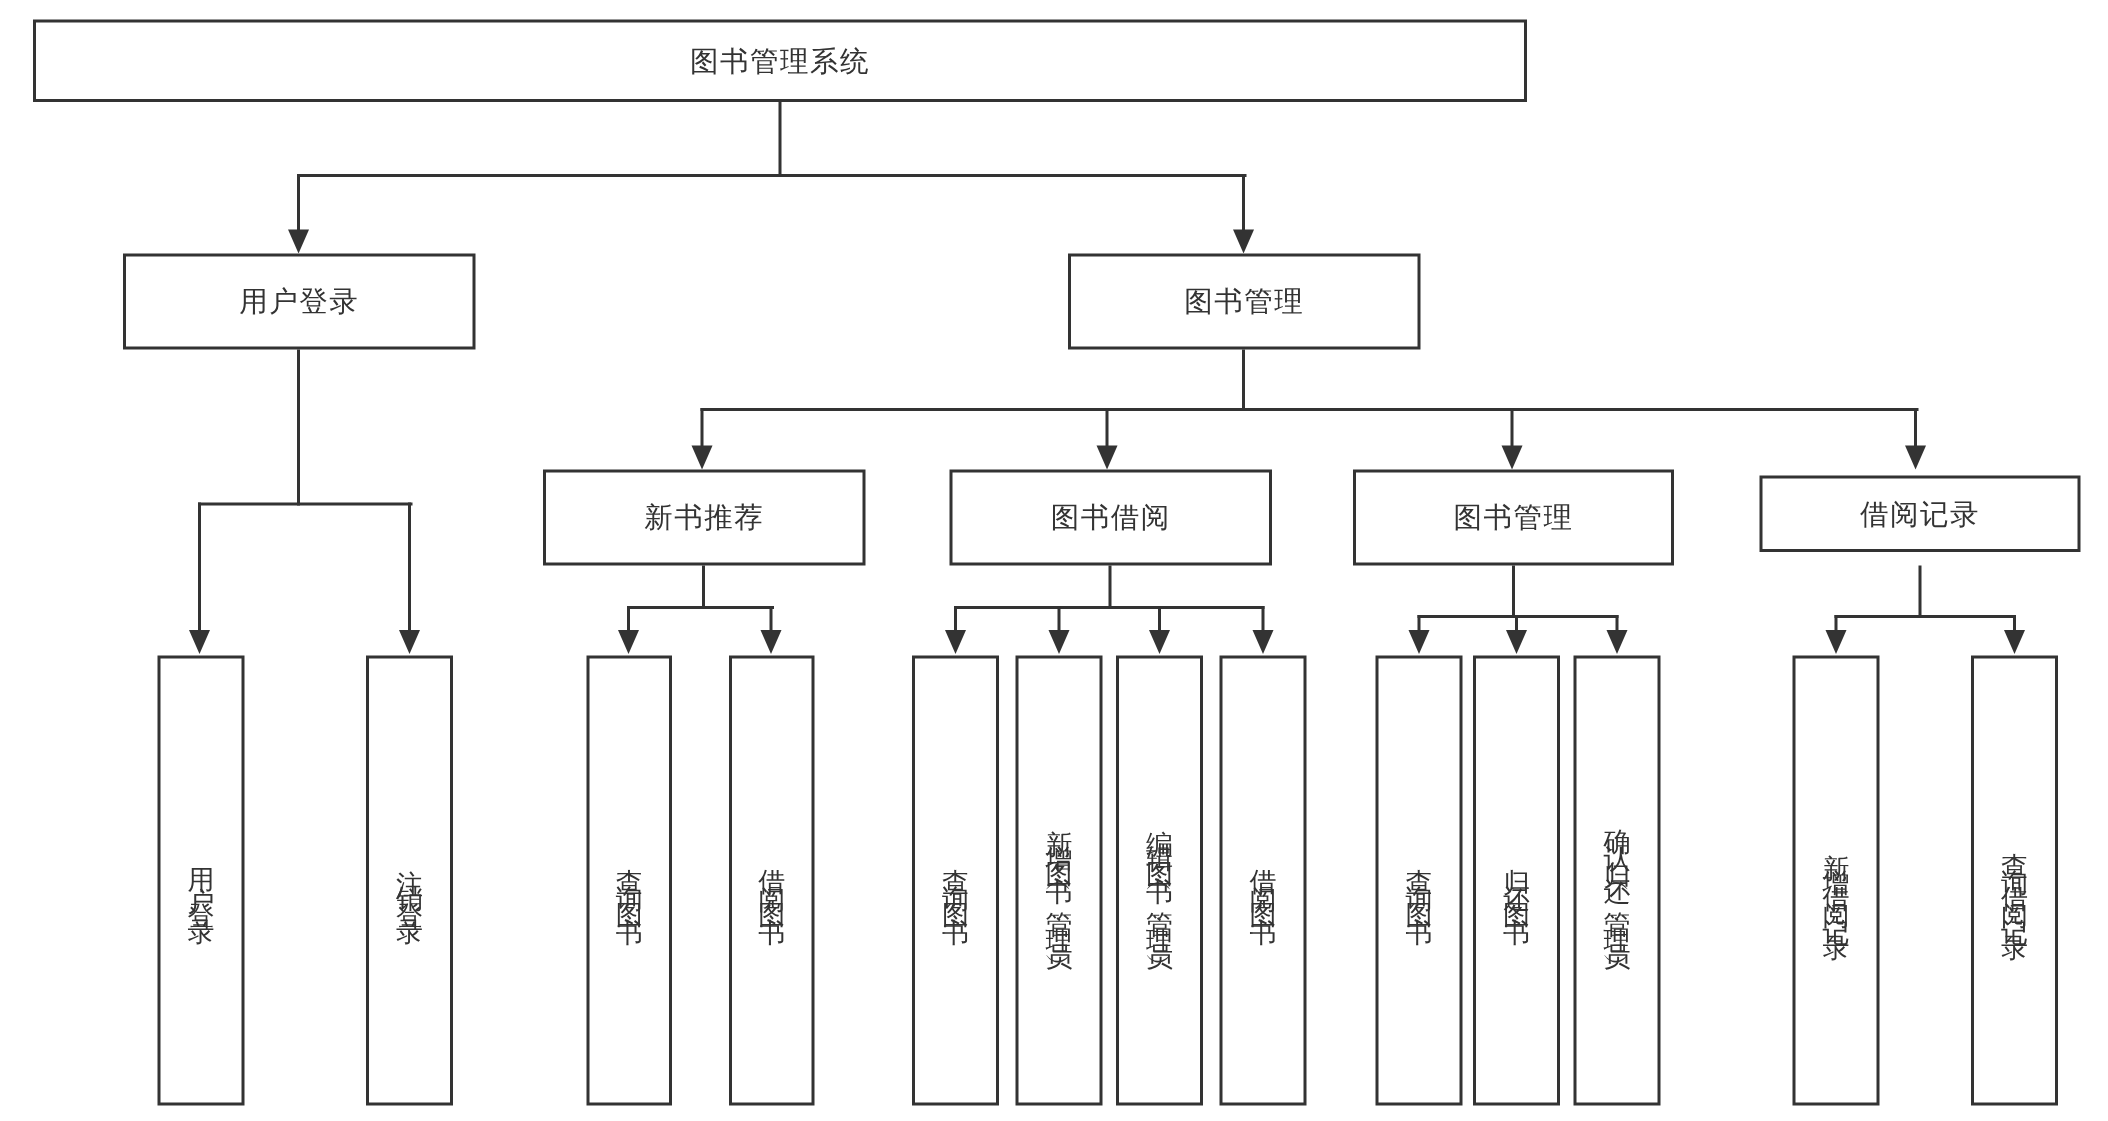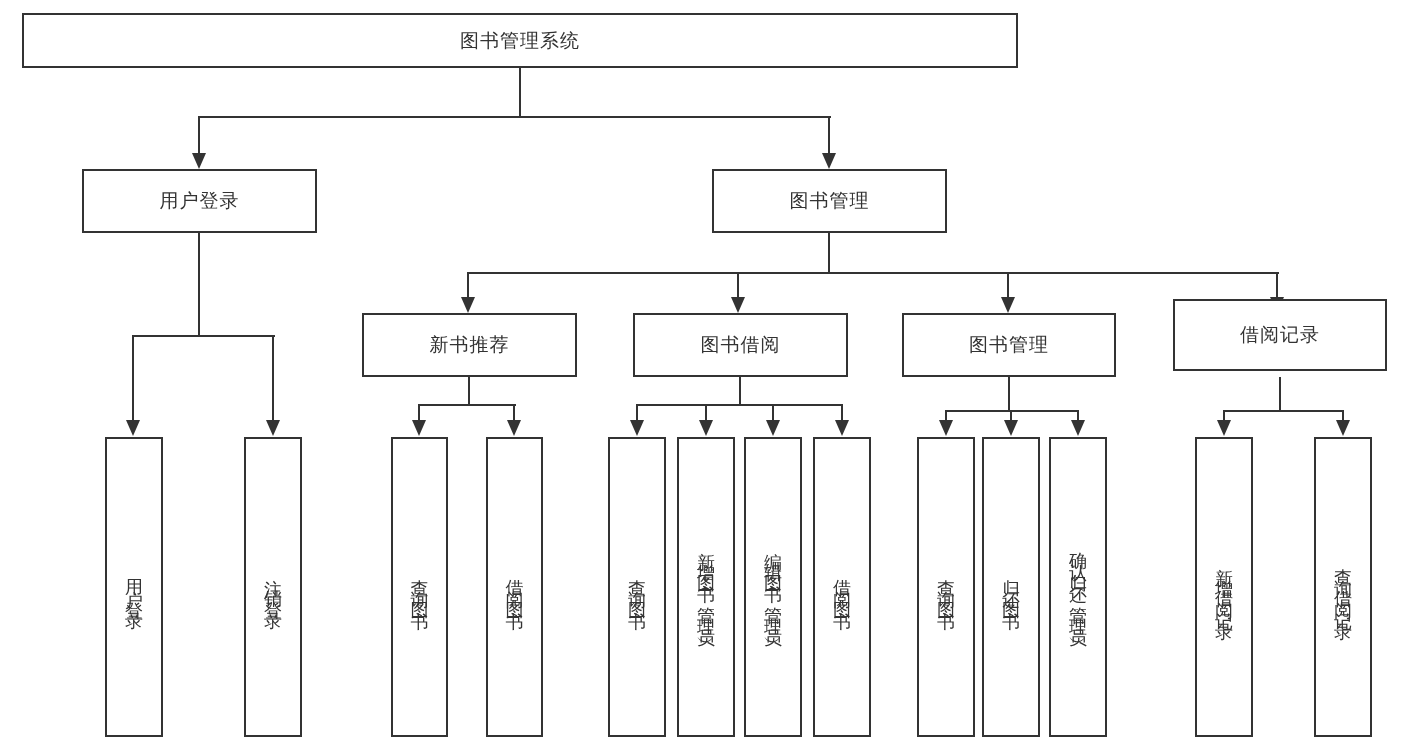--- a/index.html
+++ b/index.html
@@ -82,21 +82,21 @@
   <div class="line vl" style="left:737px;top:272px;height:26px;"></div>
   <div class="arrow" style="left:731px;top:297px;"></div>
   <div class="line vl" style="left:1007px;top:272px;height:26px;"></div>
   <div class="arrow" style="left:1001px;top:297px;"></div>
   <div class="line vl" style="left:1276px;top:272px;height:26px;"></div>
   <div class="arrow" style="left:1270px;top:297px;"></div>
 
   <div class="node h" style="left:633px;top:313px;width:215px;height:64px;">图书借阅</div>
   <div class="node h" style="left:362px;top:313px;width:215px;height:64px;">新书推荐</div>
   <div class="node h" style="left:902px;top:313px;width:214px;height:64px;">图书管理</div>
-  <div class="node h" style="left:1173px;top:299px;width:214px;height:72px;">借阅记录</div>
+  <div class="node h" style="left:1173px;top:317px;width:214px;height:51px;">借阅记录</div>
 
   <div class="line vl" style="left:468px;top:377px;height:29px;"></div>
   <div class="line hl" style="left:418px;top:404px;width:98px;"></div>
   <div class="line vl" style="left:418px;top:404px;height:17px;"></div>
   <div class="arrow" style="left:412px;top:420px;"></div>
   <div class="line vl" style="left:513px;top:404px;height:17px;"></div>
   <div class="arrow" style="left:507px;top:420px;"></div>
 
   <div class="line vl" style="left:739px;top:377px;height:29px;"></div>
   <div class="line hl" style="left:636px;top:404px;width:207px;"></div>

